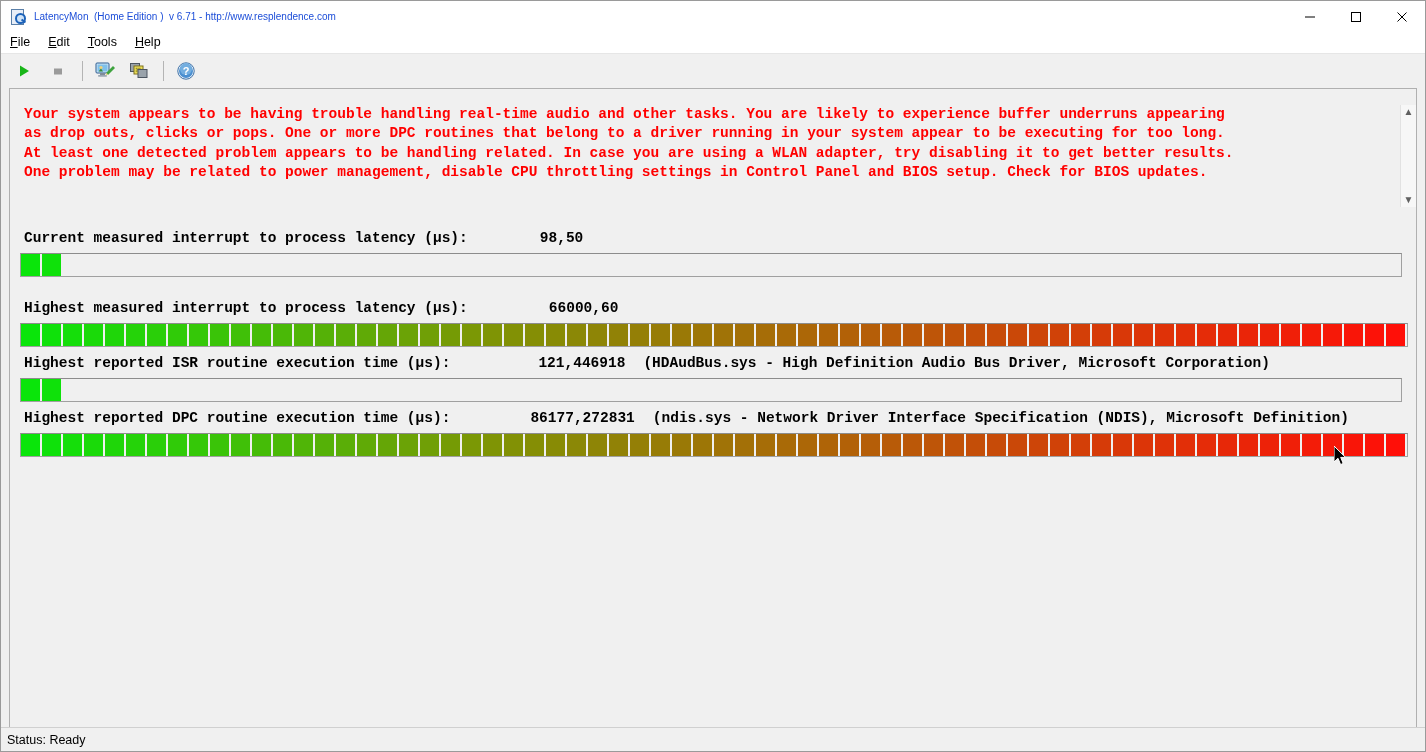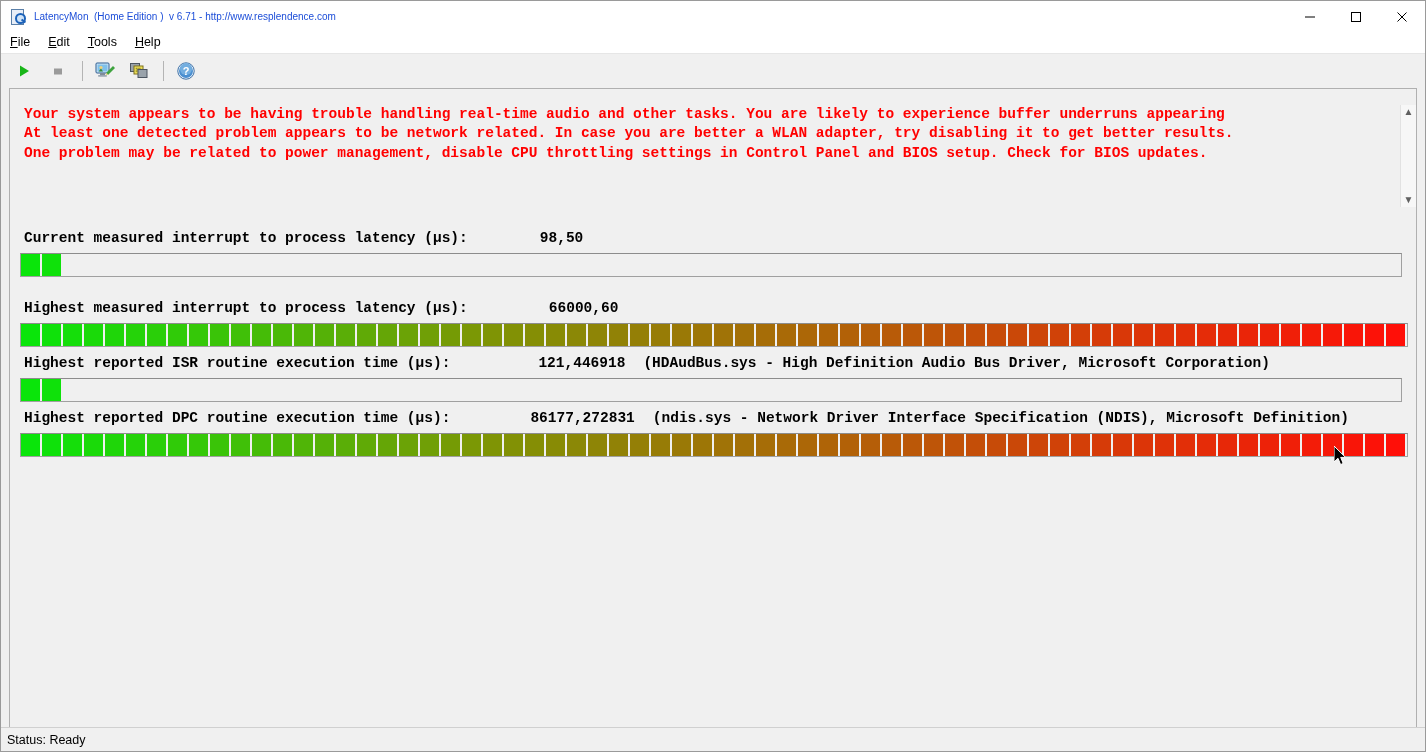--- a/index.html
+++ b/index.html
@@ -326,21 +326,22 @@
       </svg>
     </div>
   </div>
 
 
   <div class="content">
 
 
     <div class="warn-box">
       <div class="mono warn-text">Your system appears to be having trouble handling real-time audio and other tasks. You are likely to experience buffer underruns appearing</div>
-      <div class="mono warn-text">At least one detected problem appears to be network related. In case you are better a WLAN adapter, try disabling it to get better results.</div>
+      <div class="mono warn-text">as drop outs, clicks or pops. One or more DPC routines that belong to a driver running in your system appear to be executing for too long.</div>
+      <div class="mono warn-text">At least one detected problem appears to be handling related. In case you are using a WLAN adapter, try disabling it to get better results.</div>
       <div class="mono warn-text">One problem may be related to power management, disable CPU throttling settings in Control Panel and BIOS setup. Check for BIOS updates.</div>
       <div class="warn-scroll">
         <div class="scroll-arrow">▲</div>
         <div class="scroll-arrow">▼</div>
       </div>
     </div>
 
     <div class="mono metric-label"><span>Current measured interrupt to process latency (µs):</span><span style="display:inline-block;width:72px"></span><span>98,50</span></div>
     <div class="bar-outer">
         <div class="bar-fill">

